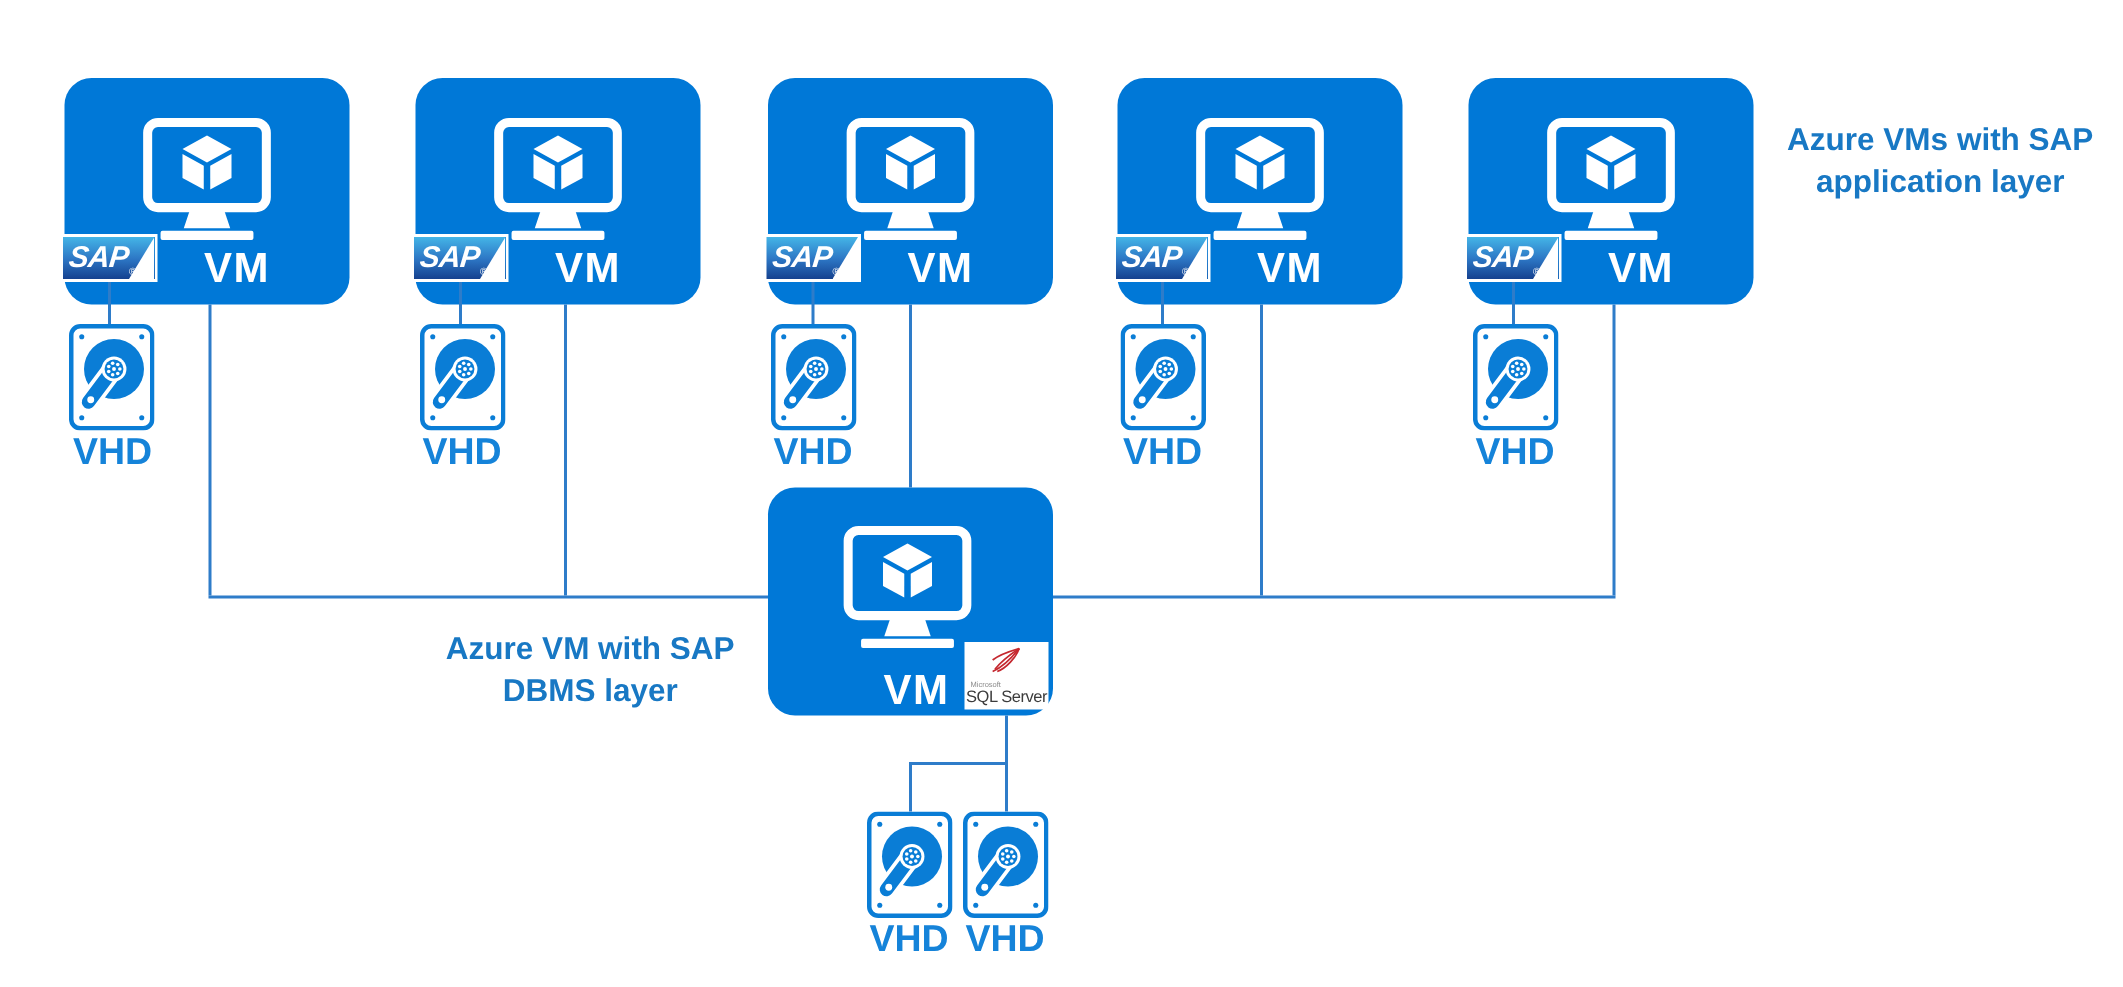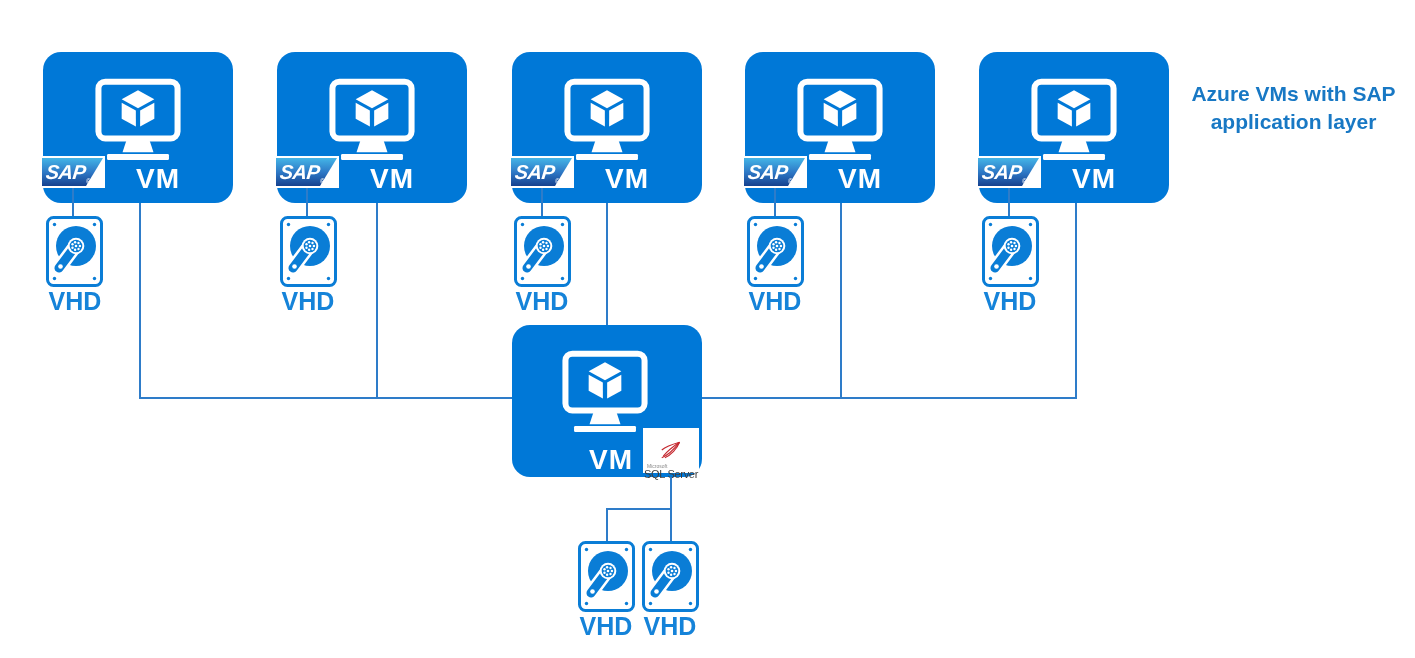--- a/index.html
+++ b/index.html
@@ -40,21 +40,21 @@
     clip-path:polygon(100% 0,100% 100%,0 100%);
   }
   .sap-badge .reg{
     position:absolute;left:44px;bottom:1px;color:#fff;font-size:7px;
     font-style:normal;font-weight:400;z-index:2;line-height:7px;
   }
 
   
   .sql-badge{
     position:absolute;left:131px;top:103px;width:56px;height:45px;background:#fff;
-    z-index:4;text-align:center;padding-top:12px;
+    z-index:4;text-align:center;padding-top:2px;
   }
   .sql-badge .ms{
     display:block;text-align:left;margin:0 0 0 4px;font-size:5px;line-height:5px;color:#8a8a8a;
   }
   .sql-badge .sqltext{
     display:block;font-size:11px;line-height:11px;color:#3c3c3c;letter-spacing:-0.3px;
   }
 
   
   .vhd{position:absolute;width:57px;height:71px;z-index:2;color:var(--icon-blue,#0a7dd6);}
@@ -248,14 +248,15 @@
   </div>
   <div class="vhd" style="left:642px;top:541px">
     <svg>
         <use href="#sym-vhd"></use>
       </svg>
   </div>
   <div class="vhdlabel narrow" style="left:566px;top:612px">VHD</div>
   <div class="vhdlabel narrow" style="left:630px;top:612px">VHD</div>
 
   <div class="biglabel" style="left:1166px;top:80px;width:255px">Azure VMs with SAP application layer</div>
+  <div class="biglabel" style="left:276px;top:419px;width:235px">Azure VM with SAP DBMS layer</div>
 
 </div>
 
 </body></html>

